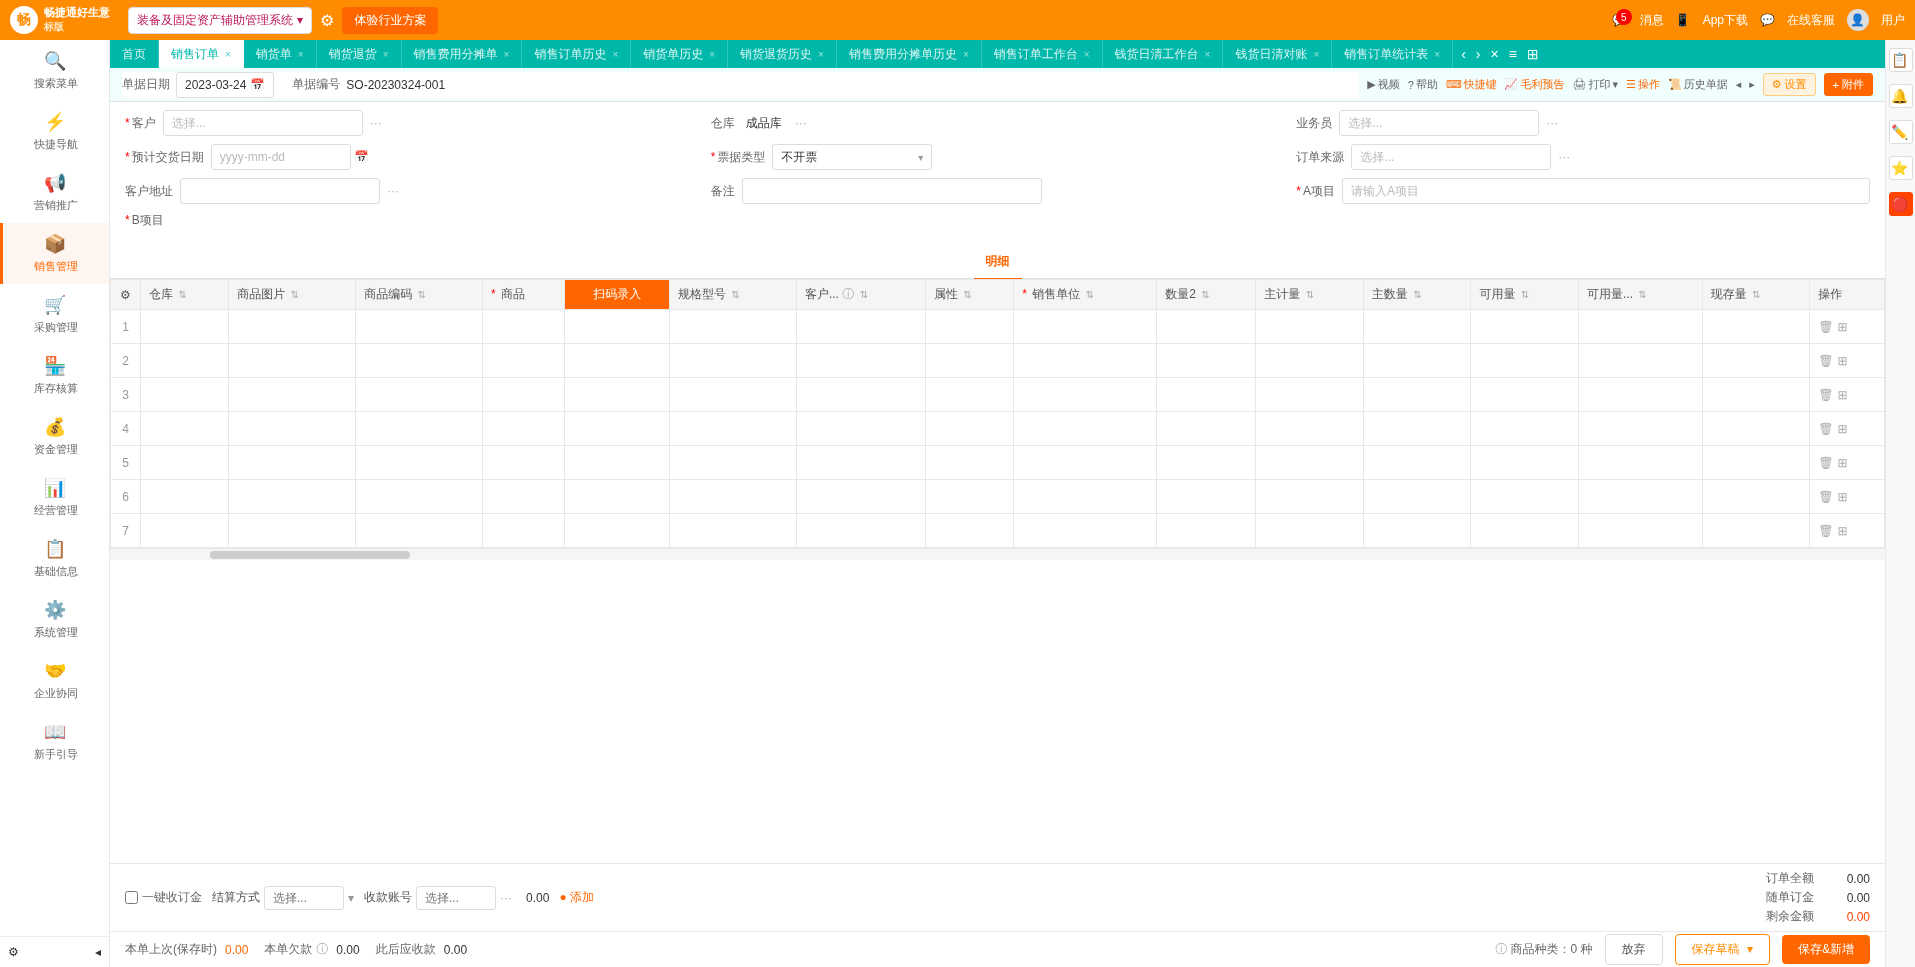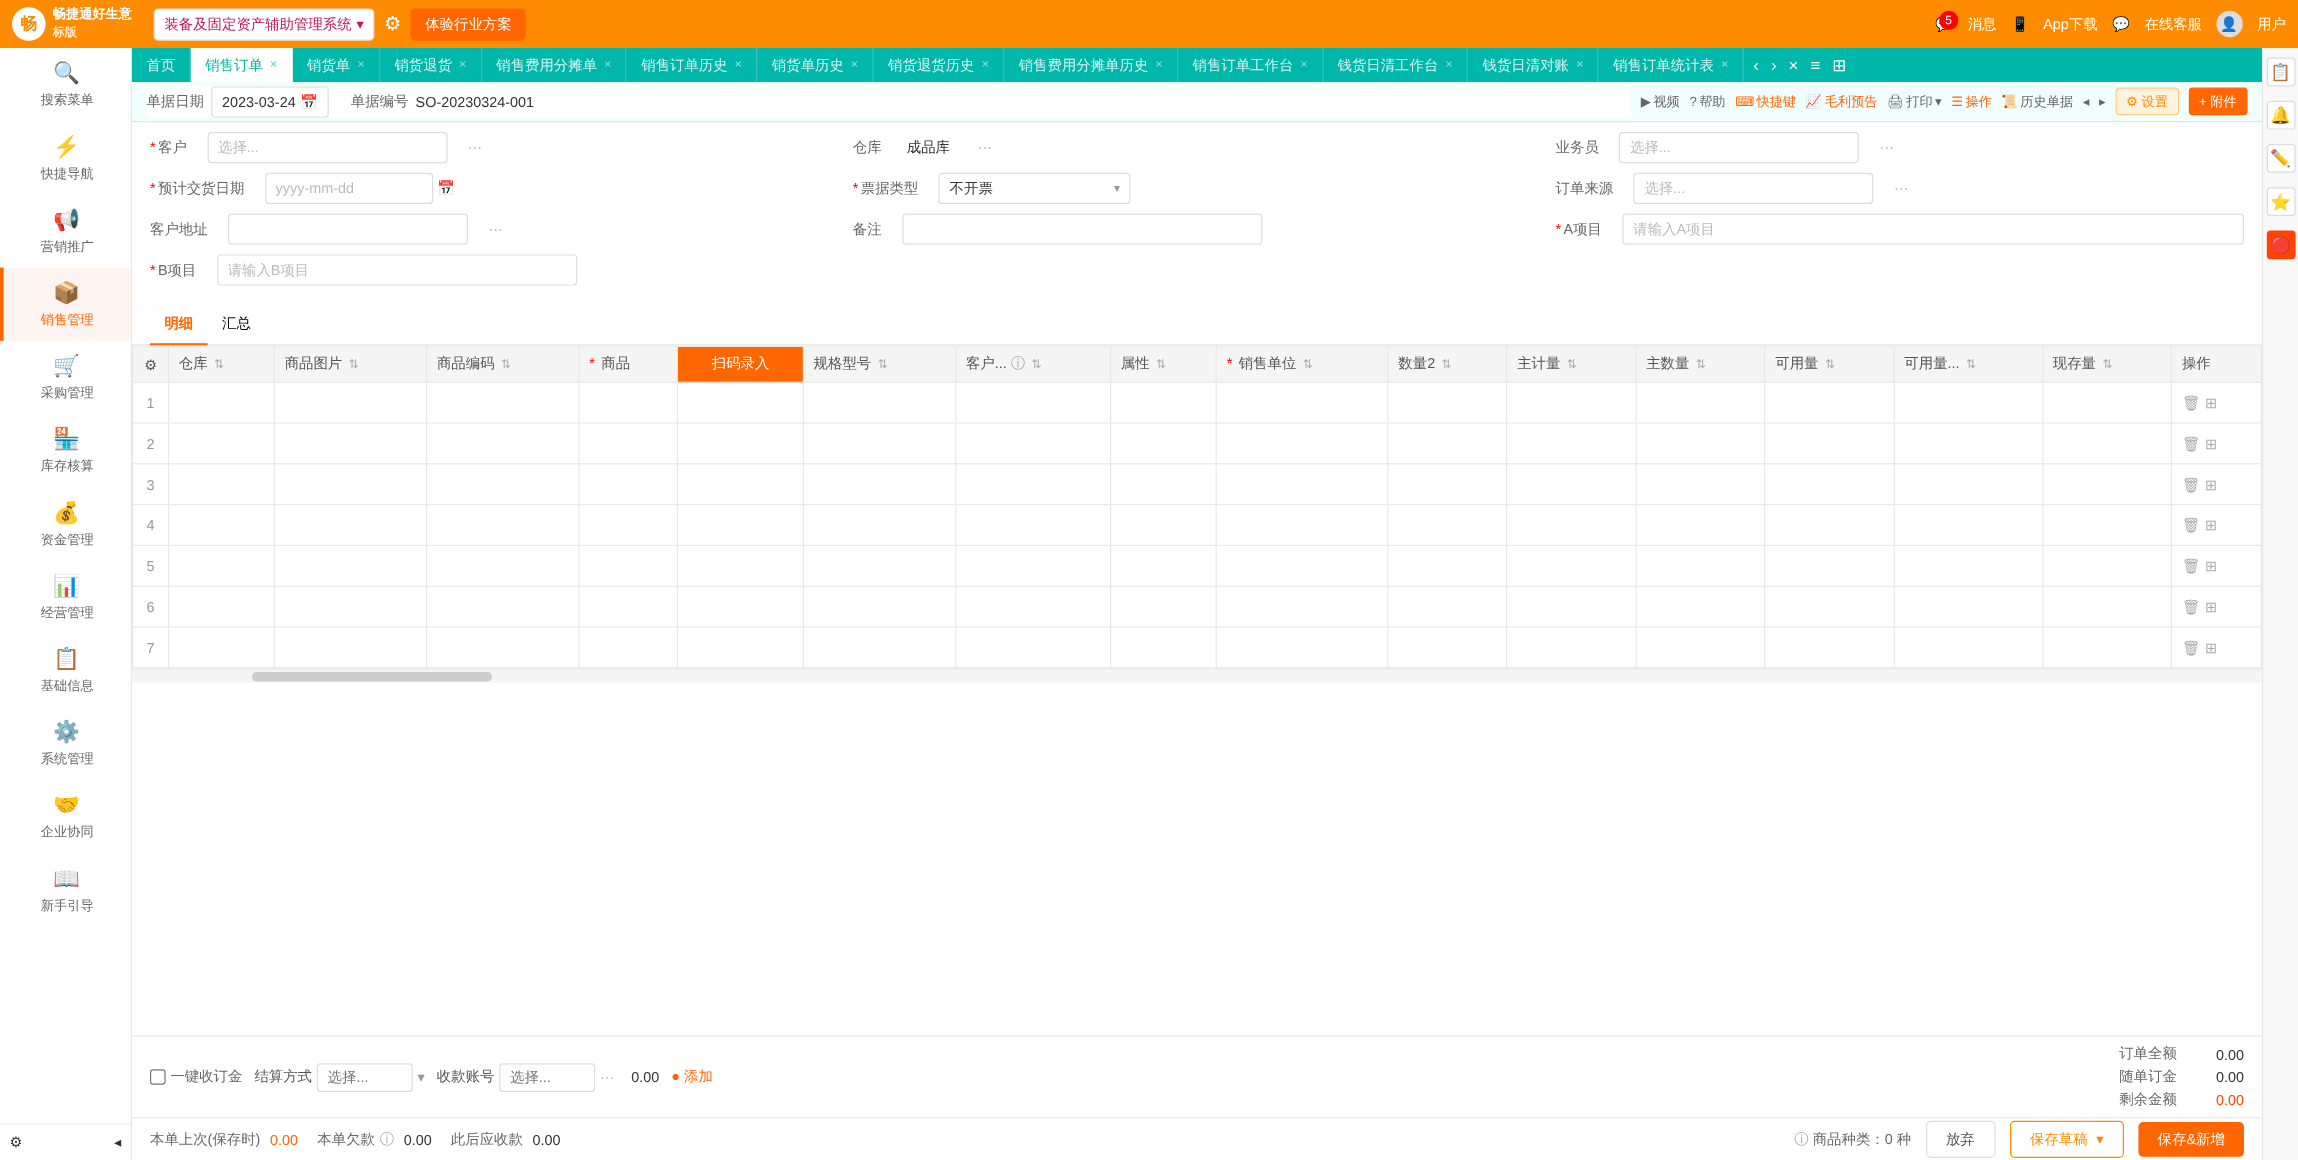--- a/index.html
+++ b/index.html
@@ -198,21 +198,21 @@
     }
     .form-row {
       display: flex;
       align-items: center;
       margin-bottom: 8px;
       gap: 12px;
     }
     .form-field {
       display: flex;
       align-items: center;
-      gap: 17px;
+      gap: 7px;
       flex: 1;
     }
     .form-label {
       color: #666;
       white-space: nowrap;
       font-size: 12px;
     }
     .form-label.required::before {
       content: '*';
       color: #ff0000;
@@ -258,20 +258,21 @@
     .select-arrow { color: #999; font-size: 10px; }
 
     
     .detail-tabs {
       display: flex;
       align-items: center;
       padding: 0 15px;
       background: white;
       border-bottom: 1px solid #e0e0e0;
       height: 34px;
+      flex-direction: column;
     }
     .detail-tab {
       padding: 8px 12px;
       cursor: pointer;
       font-size: 12px;
       color: #000000;
       border-bottom: 2px solid transparent;
     }
     .detail-tab.active {
       color: #ff6600;
@@ -772,21 +773,20 @@
         </div>
         <div class="form-field">
           <span class="form-label required">A项目</span>
           <input class="form-input" type="text" style="flex: 1 1 0%;" placeholder="请输入A项目">
         </div>
       </div>
 
       <div class="form-row">
         <div class="form-field">
           <span class="form-label required">B项目</span>
-          <input class="form-input" type="text" style="max-width: 300px;" placeholder="请输入B项目">
         </div>
       </div>
     </div>
 
     <div class="detail-tabs">
       <div class="detail-tab active">
         <span style="color:#ff6600;">明细</span>
       </div>
       <div class="detail-tab">
         <span>汇总</span>

